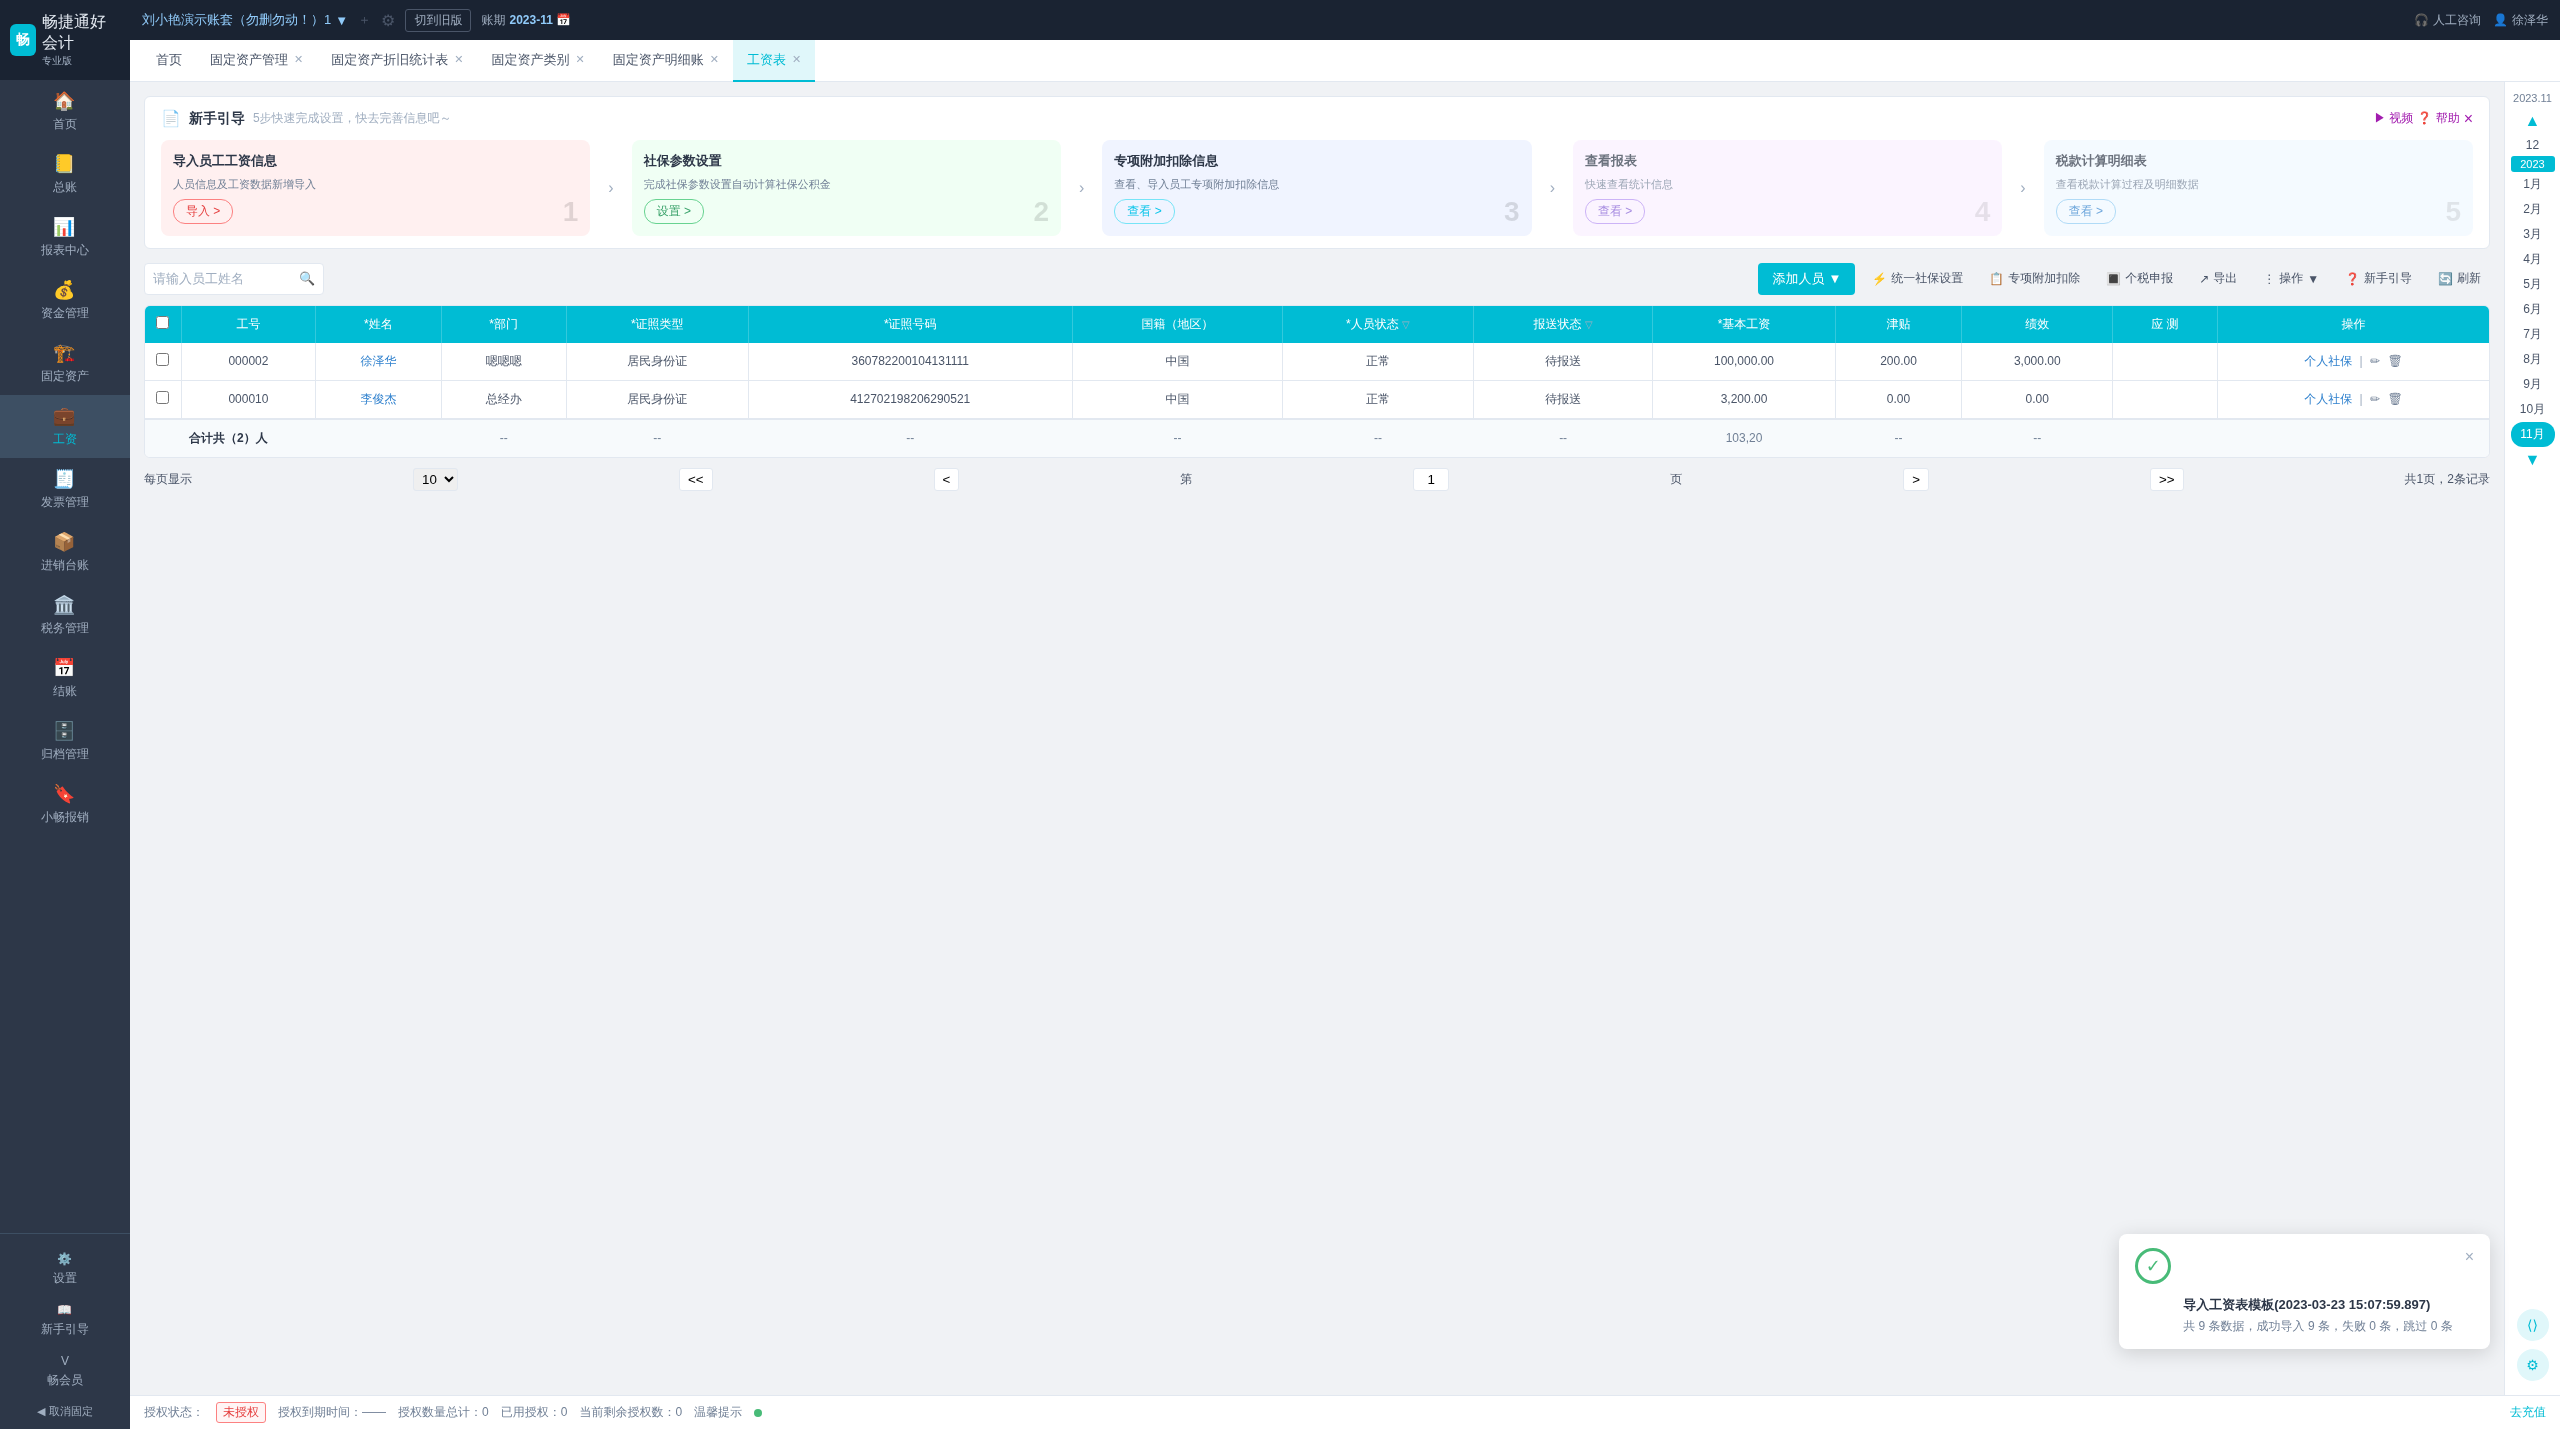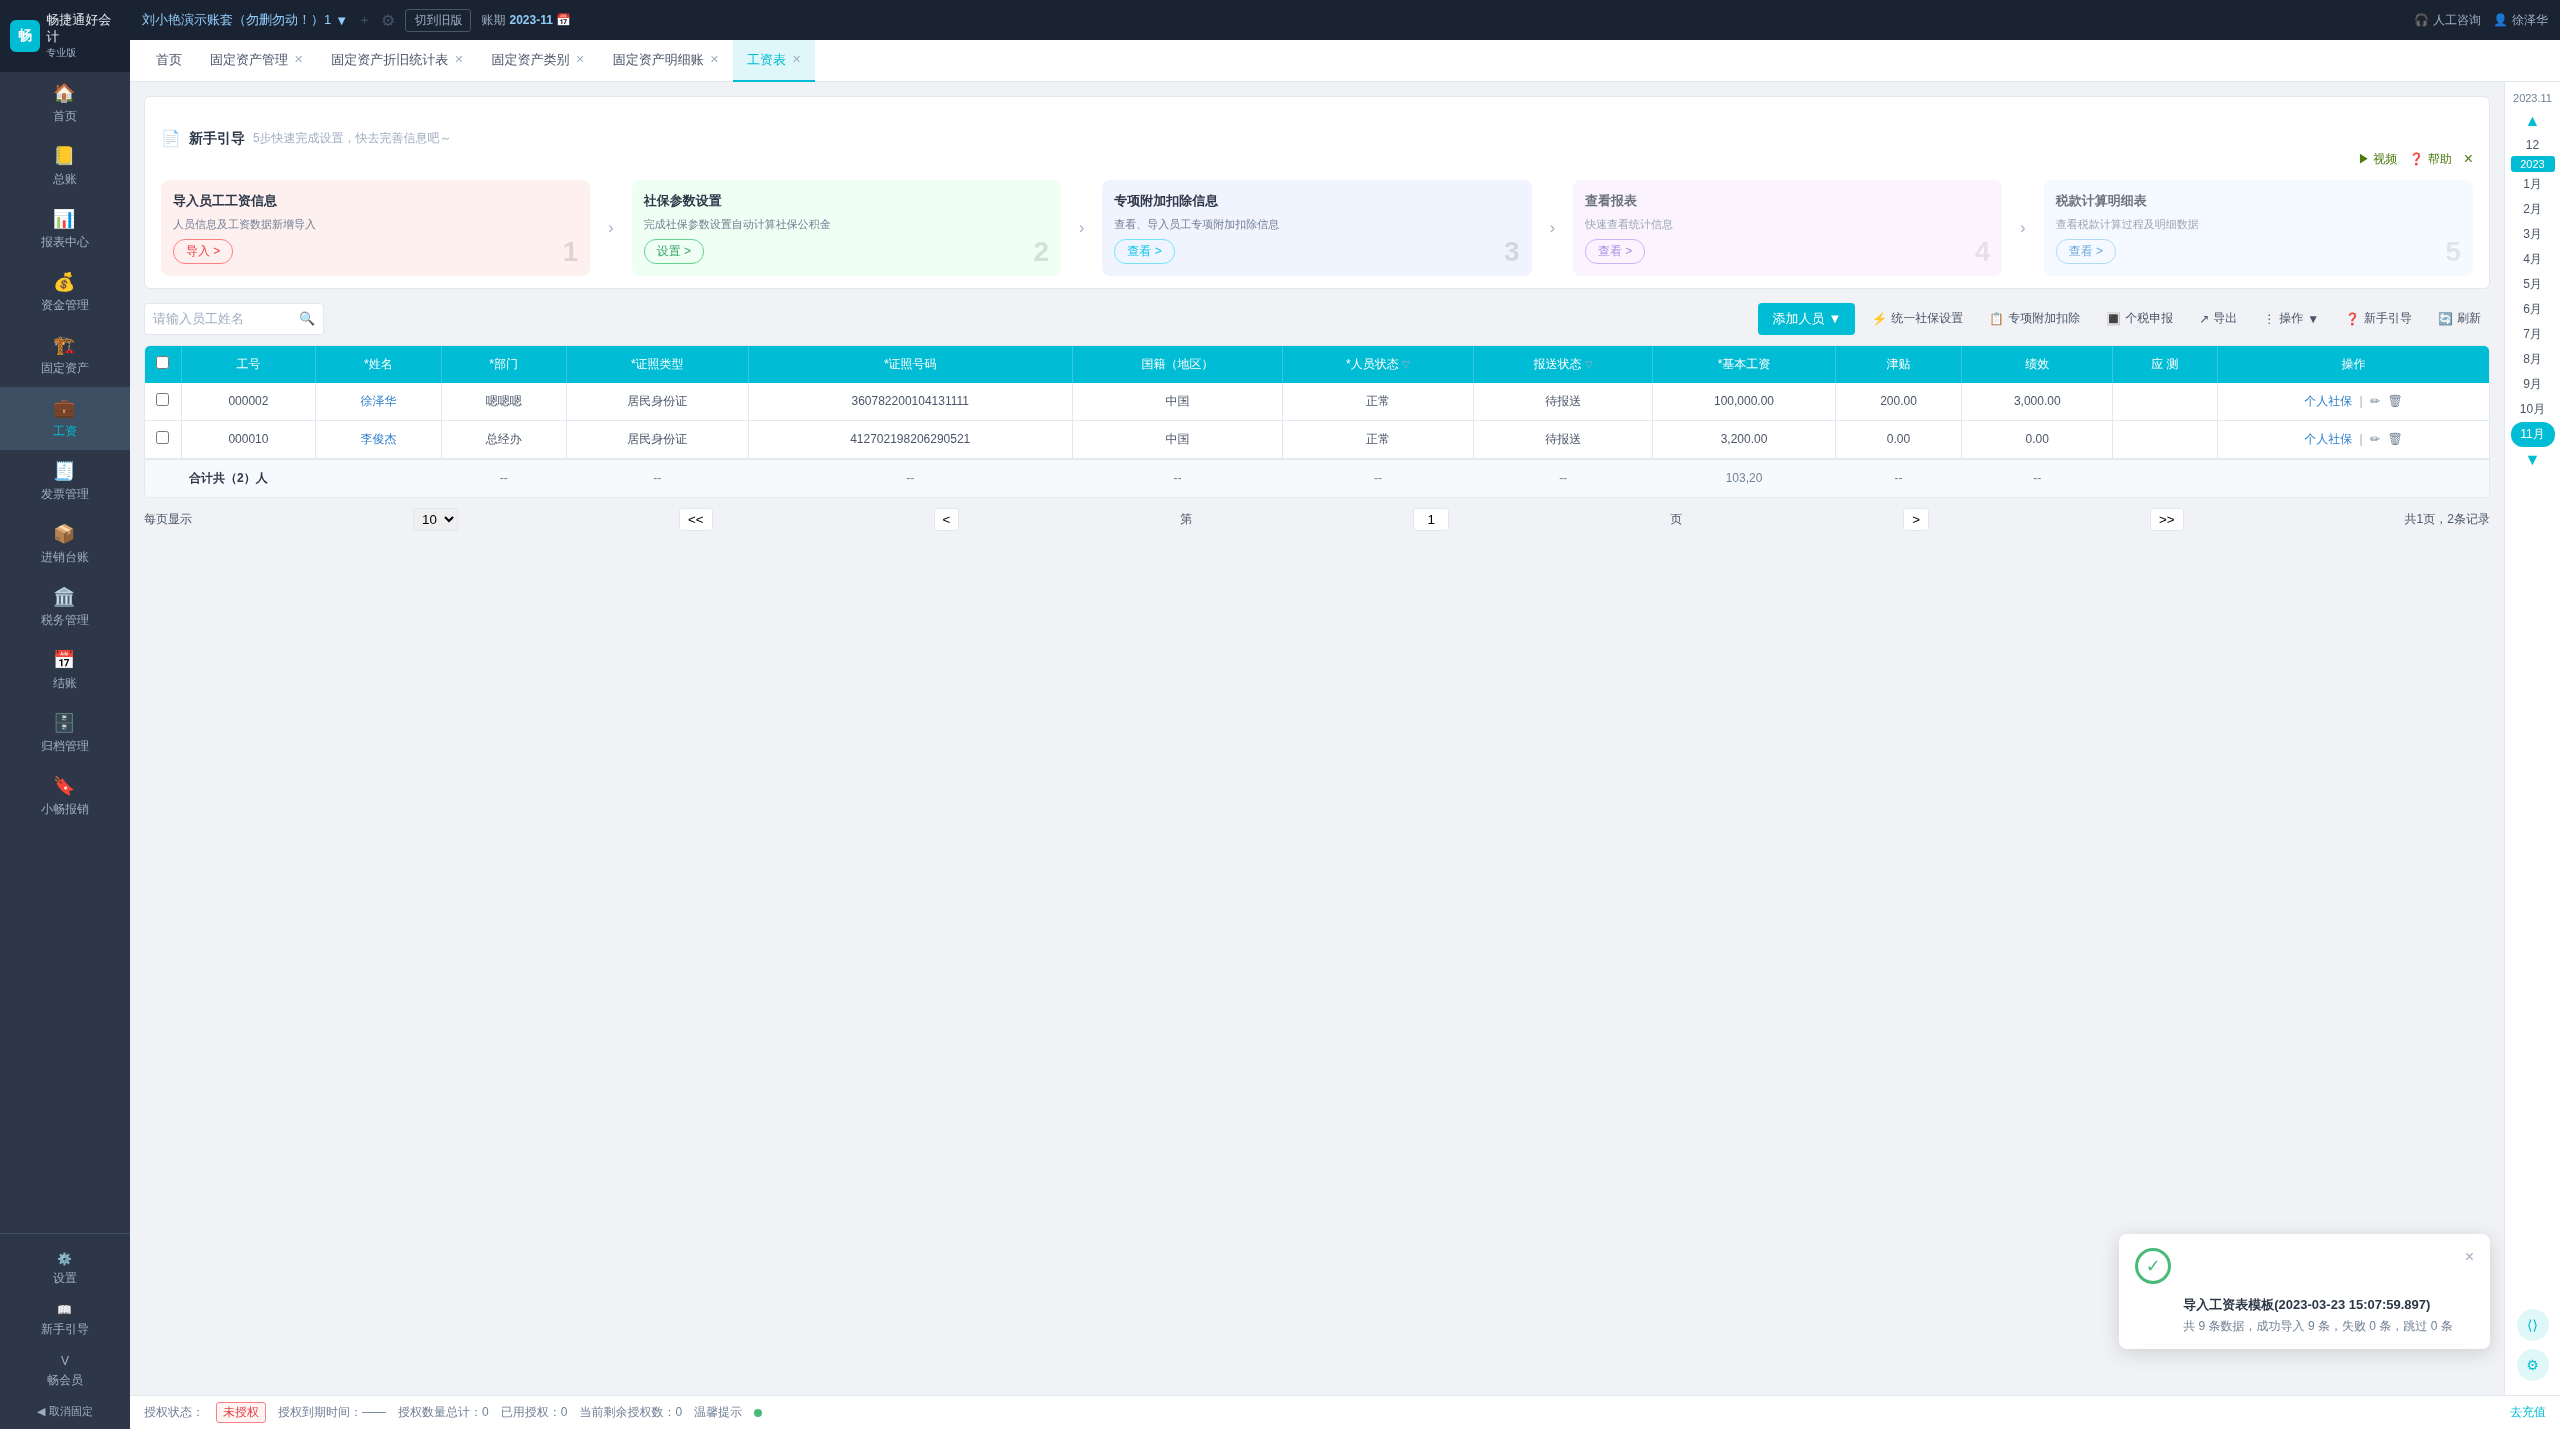--- a/index.html
+++ b/index.html
@@ -21,21 +21,21 @@
       align-items: center;
       gap: 6px;
     }
     .sidebar-logo-icon {
       width: 32px; height: 32px;
       background: #00bcd4;
       border-radius: 6px;
       display: flex; align-items: center; justify-content: center;
       color: white; font-size: 14px; font-weight: bold;
     }
-    .sidebar-logo-text { font-size: 13px; color: #e2e8f0; line-height: 1.3; }
+    .sidebar-logo-text { font-size: 16px; color: #e2e8f0; line-height: 1.3; }
     .sidebar-logo-sub { font-size: 10px; color: #a0aec0; }
     .sidebar-nav { flex: 1; overflow-y: auto; }
     .sidebar-item {
       display: flex; flex-direction: column; align-items: center;
       padding: 10px 6px; cursor: pointer; color: #a0aec0;
       font-size: 12px; gap: 4px; transition: background 0.2s;
     }
     .sidebar-item.active { background: #3d4f63; color: #00bcd4; }
     .sidebar-item .icon { font-size: 18px; }
     .sidebar-bottom {
@@ -87,21 +87,21 @@
     .content-main { flex: 1; overflow-y: auto; padding: 14px; }
 
     
     .wizard-banner {
       background: #fff; border-radius: 6px; padding: 12px 16px;
       margin-bottom: 14px; border: 1px solid #e2e8f0;
     }
     .wizard-title { display: flex; align-items: center; gap: 8px; margin-bottom: 12px; }
     .wizard-title-text { font-size: 14px; font-weight: 600; color: #2d3748; }
     .wizard-title-sub { font-size: 12px; color: #a0aec0; }
-    .wizard-title-actions { margin-left: auto; display: flex; align-items: center; gap: 12px; font-size: 12px; color: #4d7c0f; cursor: pointer; margin-top: 41px; }
+    .wizard-title-actions { margin-left: auto; display: flex; align-items: center; gap: 4px; font-size: 12px; color: #a21caf; cursor: pointer; }
     .wizard-steps { display: flex; align-items: center; gap: 12px; }
     .wizard-step {
       flex: 1; border-radius: 8px; padding: 12px;
       display: flex; flex-direction: column; gap: 6px; position: relative;
     }
     .wizard-step-1 { background: #fff0f0; }
     .wizard-step-2 { background: #f0fff4; }
     .wizard-step-3 { background: #f0f4ff; }
     .wizard-step-4 { background: #faf0ff; opacity: 0.7; }
     .wizard-step-5 { background: #f0f8ff; opacity: 0.7; }

